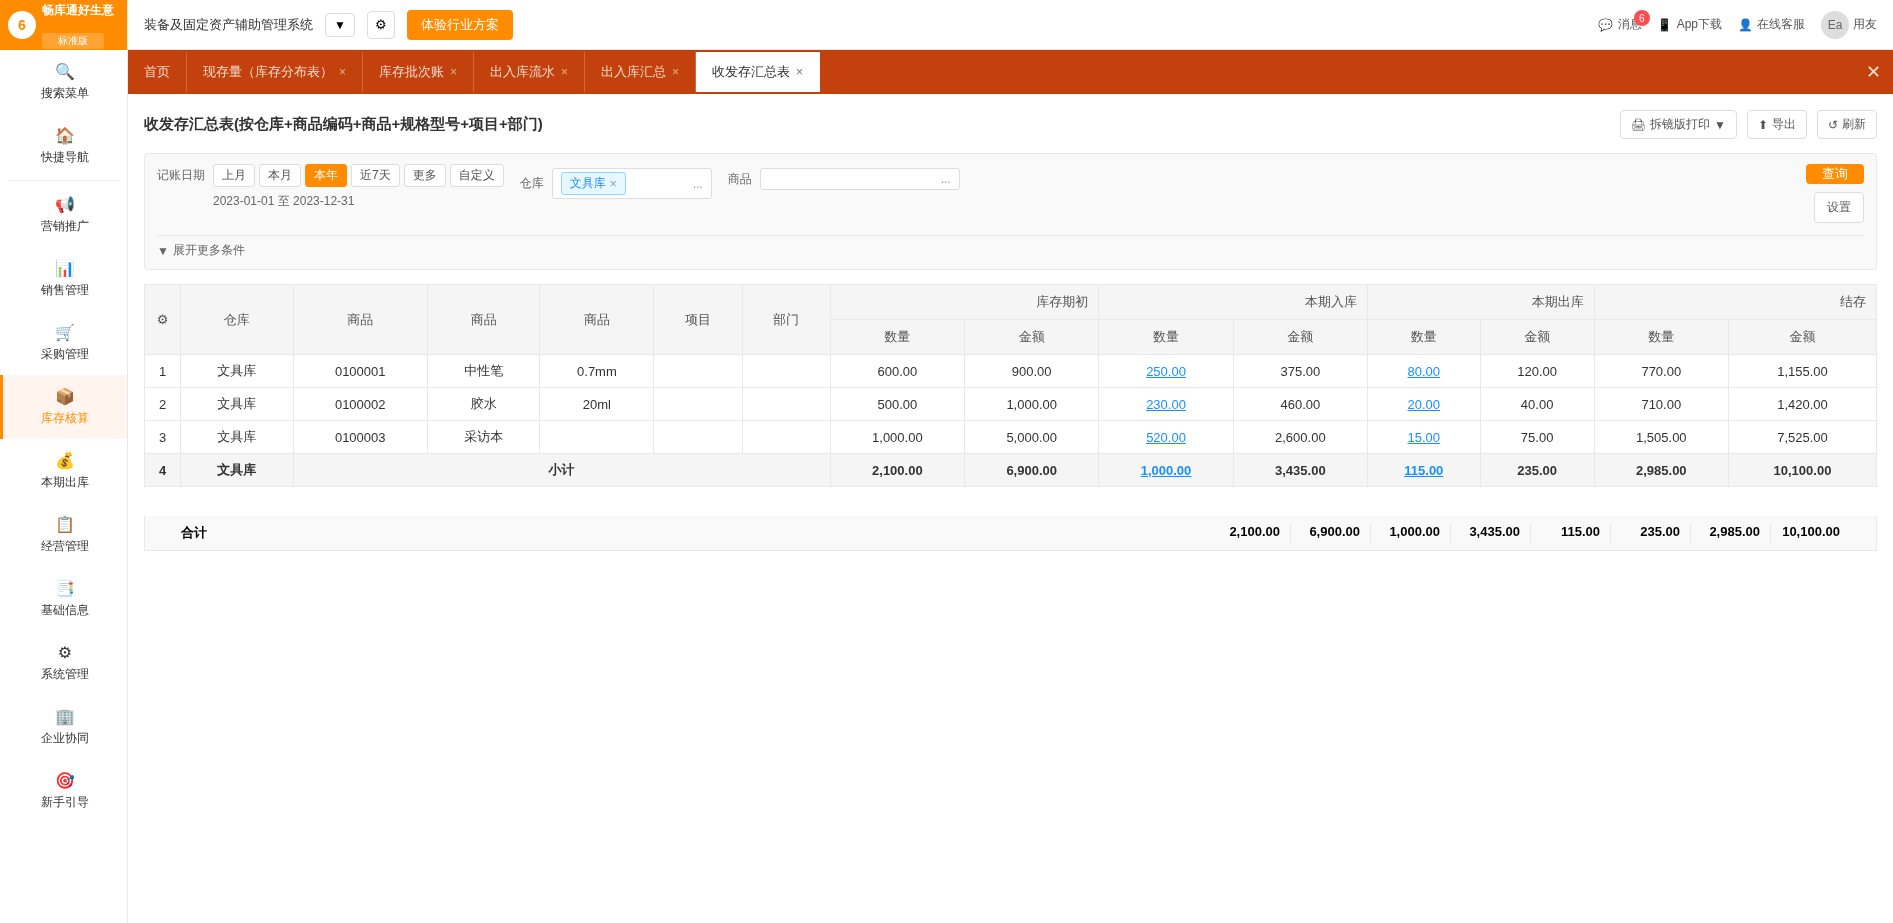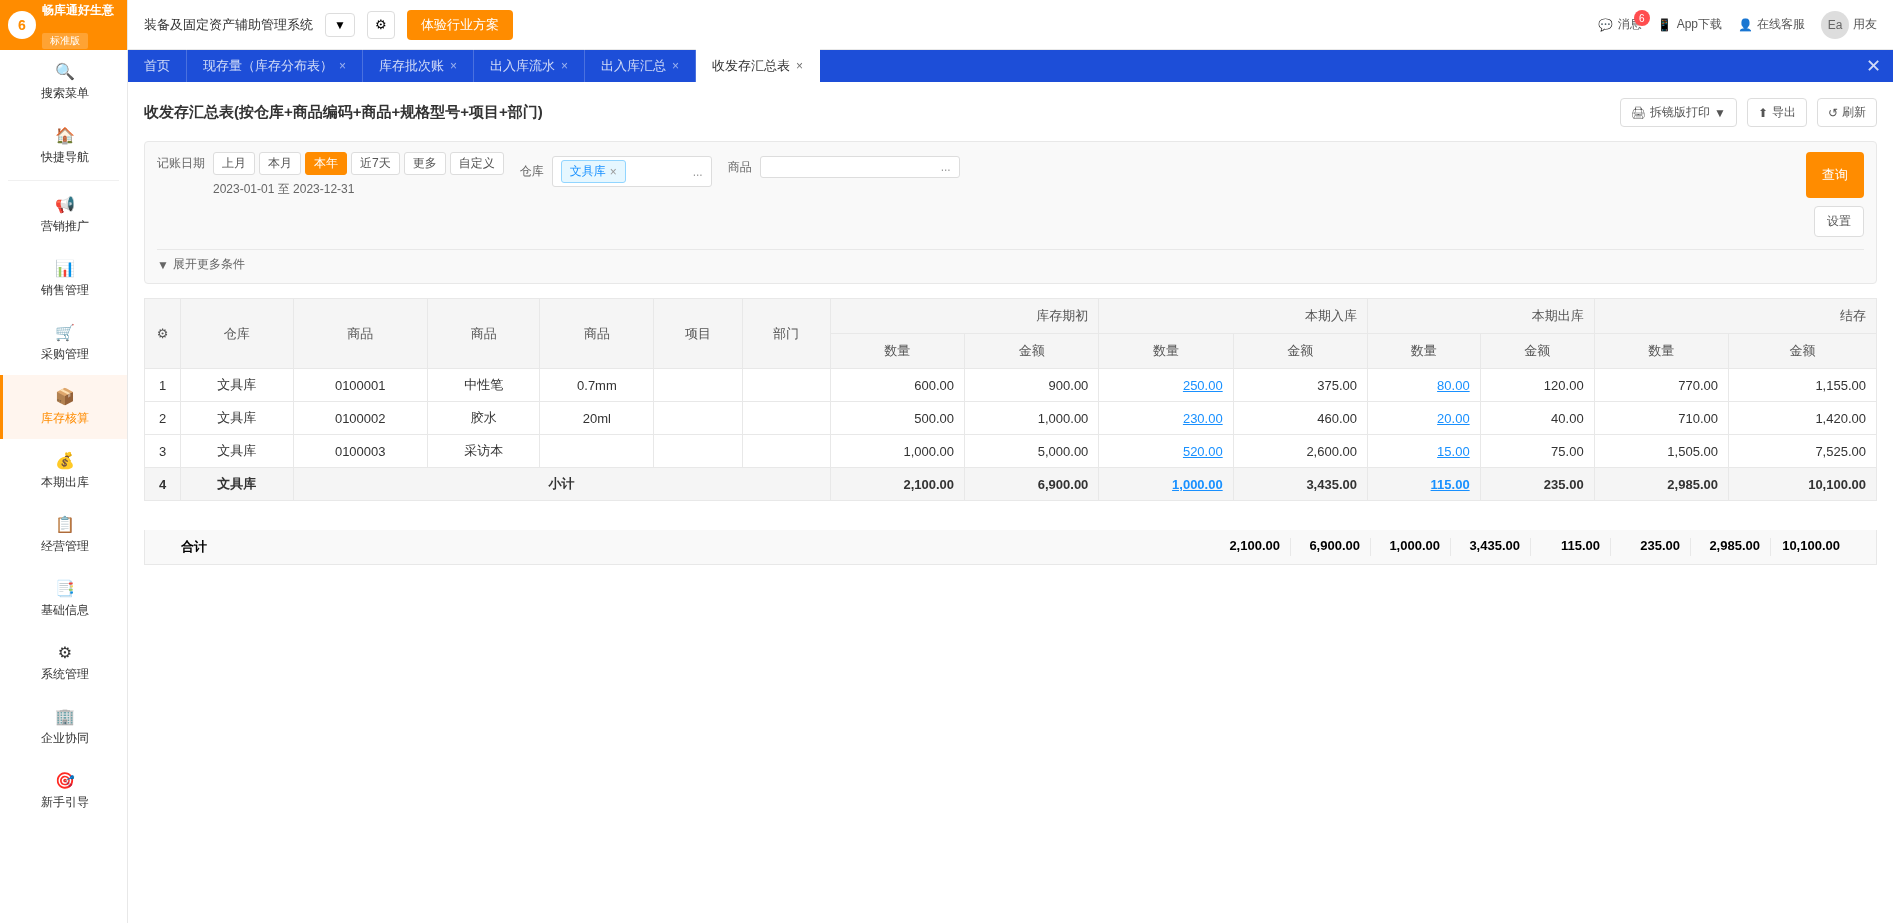--- a/index.html
+++ b/index.html
@@ -2,40 +2,40 @@
 <html><head>
   <meta charset="utf-8">
   <style>
     * { box-sizing: border-box; margin: 0; padding: 0; }
     body { font-family: 'Microsoft YaHei', sans-serif; font-size: 13px; background: #f5f5f5; display: flex; height: 923px; overflow: hidden; }
 
     
     .sidebar { width: 128px; background: #fff; display: flex; flex-direction: column; border-right: 1px solid #e8e8e8; flex-shrink: 0; }
     .sidebar-logo { background: #ff8c00; padding: 10px 8px; display: flex; align-items: center; gap: 6px; height: 50px; }
     .sidebar-logo-icon { width: 28px; height: 28px; background: #fff; border-radius: 50%; display: flex; align-items: center; justify-content: center; font-size: 14px; font-weight: bold; color: #ff8c00; flex-shrink: 0; }
-    .sidebar-tag { background: #fff3; color: #fff; font-size: 10px; padding: 1px 8px; border-radius: 2px; margin-top: 14px; display: inline-block; }
+    .sidebar-tag { background: #fff3; color: #fff; font-size: 10px; padding: 1px 16px; border-radius: 2px; margin-top: 14px; display: inline-block; }
     .sidebar-item { display: flex; flex-direction: column; align-items: center; padding: 12px 8px; cursor: pointer; color: #333; font-size: 12px; gap: 4px; border-left: 3px solid transparent; }
     .sidebar-item.active { background: #fff5ee; color: #ff8c00; border-left: 3px solid #ff8c00; }
     .sidebar-item-icon { font-size: 16px; }
 
     
     .main { flex: 1; display: flex; flex-direction: column; overflow: hidden; }
 
     
     .topbar { height: 50px; background: #fff; display: flex; align-items: center; padding: 0 16px; border-bottom: 1px solid #e8e8e8; gap: 12px; }
     .topbar-select { display: flex; align-items: center; gap: 4px; border: 1px solid #ddd; border-radius: 4px; padding: 4px 8px; cursor: pointer; font-size: 12px; }
     .topbar-settings-btn { width: 28px; height: 28px; border: 1px solid #ddd; border-radius: 4px; display: flex; align-items: center; justify-content: center; cursor: pointer; }
     .topbar-trial-btn { background: #ff8c00; color: #fff; border: none; border-radius: 4px; padding: 6px 14px; font-size: 13px; cursor: pointer; }
     .topbar-actions { display: flex; align-items: center; gap: 16px; margin-left: auto; }
     .topbar-action-item { display: flex; align-items: center; gap: 4px; font-size: 12px; color: #555; cursor: pointer; position: relative; }
     .badge { background: #ff4d4f; color: #fff; font-size: 10px; border-radius: 8px; padding: 0 4px; min-width: 16px; height: 16px; display: flex; align-items: center; justify-content: center; position: absolute; top: -6px; right: -8px; }
     .avatar { width: 28px; height: 28px; border-radius: 50%; background: #ddd; display: flex; align-items: center; justify-content: center; font-size: 12px; color: #666; }
 
     
-    .tabbar { background: #1d4ed8; display: flex; align-items: center; padding: 0 0 0 0; height: 32px; }
+    .tabbar { background: #c2410c; display: flex; align-items: center; padding: 0 0 0 0; height: 44px; }
     .tab { display: flex; align-items: center; gap: 6px; padding: 0 16px; height: 40px; color: rgba(255,255,255,0.8); font-size: 13px; cursor: pointer; border-right: 1px solid rgba(255,255,255,0.2); }
     .tab.active { background: #fff; color: #333; }
     .tab-close { font-size: 12px; color: inherit; cursor: pointer; opacity: 0.7; }
     .tab-add { margin-left: auto; padding: 0 16px; color: rgba(255,255,255,0.8); cursor: pointer; font-size: 16px; height: 40px; display: flex; align-items: center; }
 
     
     .content { flex: 1; overflow: auto; padding: 0; background: #bef264; }
     .page { background: #fff; margin: 0; padding: 16px; min-height: 100%; }
 
     
@@ -52,30 +52,30 @@
     .filter-label { color: #666; font-size: 12px; flex-shrink: 0; }
     .filter-btn-group { display: flex; gap: 4px; align-items: flex-end; }
     .filter-btn { border: 1px solid #ddd; background: #fff; border-radius: 3px; padding: 2px 8px; font-size: 12px; cursor: pointer; color: #555; }
     .filter-btn.active { background: #ff8c00; color: #fff; border-color: #ff8c00; }
     .filter-date-range { font-size: 12px; color: #666; }
     .filter-tag { display: flex; align-items: center; gap: 4px; background: #e6f7ff; border: 1px solid #91d5ff; border-radius: 3px; padding: 2px 8px; font-size: 12px; color: #1890ff; }
     .filter-tag-close { cursor: pointer; color: #999; }
     .filter-more { color: #999; font-size: 12px; cursor: pointer; }
     .filter-expand-btn { display: flex; align-items: center; gap: 4px; color: #666; font-size: 12px; cursor: pointer; border-top: 1px solid #e8e8e8; padding-top: 6px; margin-top: 2px; }
     .filter-input-box { border: 1px solid #ddd; border-radius: 3px; padding: 3px 8px; font-size: 12px; min-width: 120px; display: flex; align-items: center; justify-content: space-between; background: #fff; cursor: pointer; }
-    .btn-query { background: #ff8c00; color: #fff; border: none; border-radius: 4px; padding: 14px 16px; font-size: 13px; cursor: pointer; }
+    .btn-query { background: #ff8c00; color: #fff; border: none; border-radius: 4px; padding: 1px 16px; font-size: 13px; cursor: pointer; }
     .btn-settings { background: #fff; color: #555; border: 1px solid #ddd; border-radius: 4px; padding: 6px 12px; font-size: 12px; cursor: pointer; margin-top: 4px; }
     .filter-right { margin-left: auto; display: flex; flex-direction: column; align-items: flex-end; gap: 4px; }
 
     
     .table-wrapper { overflow-x: auto; }
     table { width: 100%; border-collapse: collapse; font-size: 13px; }
     table th { background: #f5f5f5; border: 1px solid #e8e8e8; padding: 8px 10px; text-align: center; font-weight: normal; color: #555; white-space: nowrap; }
     table td { border: 1px solid #e8e8e8; padding: 7px 10px; text-align: center; color: #333; white-space: nowrap; }
-    table .num { text-align: right; }
+    table .num { }
     table .link { color: #1890ff; text-decoration: underline; cursor: pointer; }
     table .bold { font-weight: bold; }
     table tr.subtotal td { font-weight: bold; background: #f5f5f5; }
     table .settings-col { width: 36px; }
     .footer-cell { min-width: 80px; text-align: right; padding: 0 10px; font-weight: bold; border-left: 1px solid #e8e8e8; }
     .footer-cell:first-child { border-left: none; }
 
     .sidebar-divider { height: 1px; background: #f0f0f0; margin: 2px 8px; }
 
     .th-group { text-align: right; }

